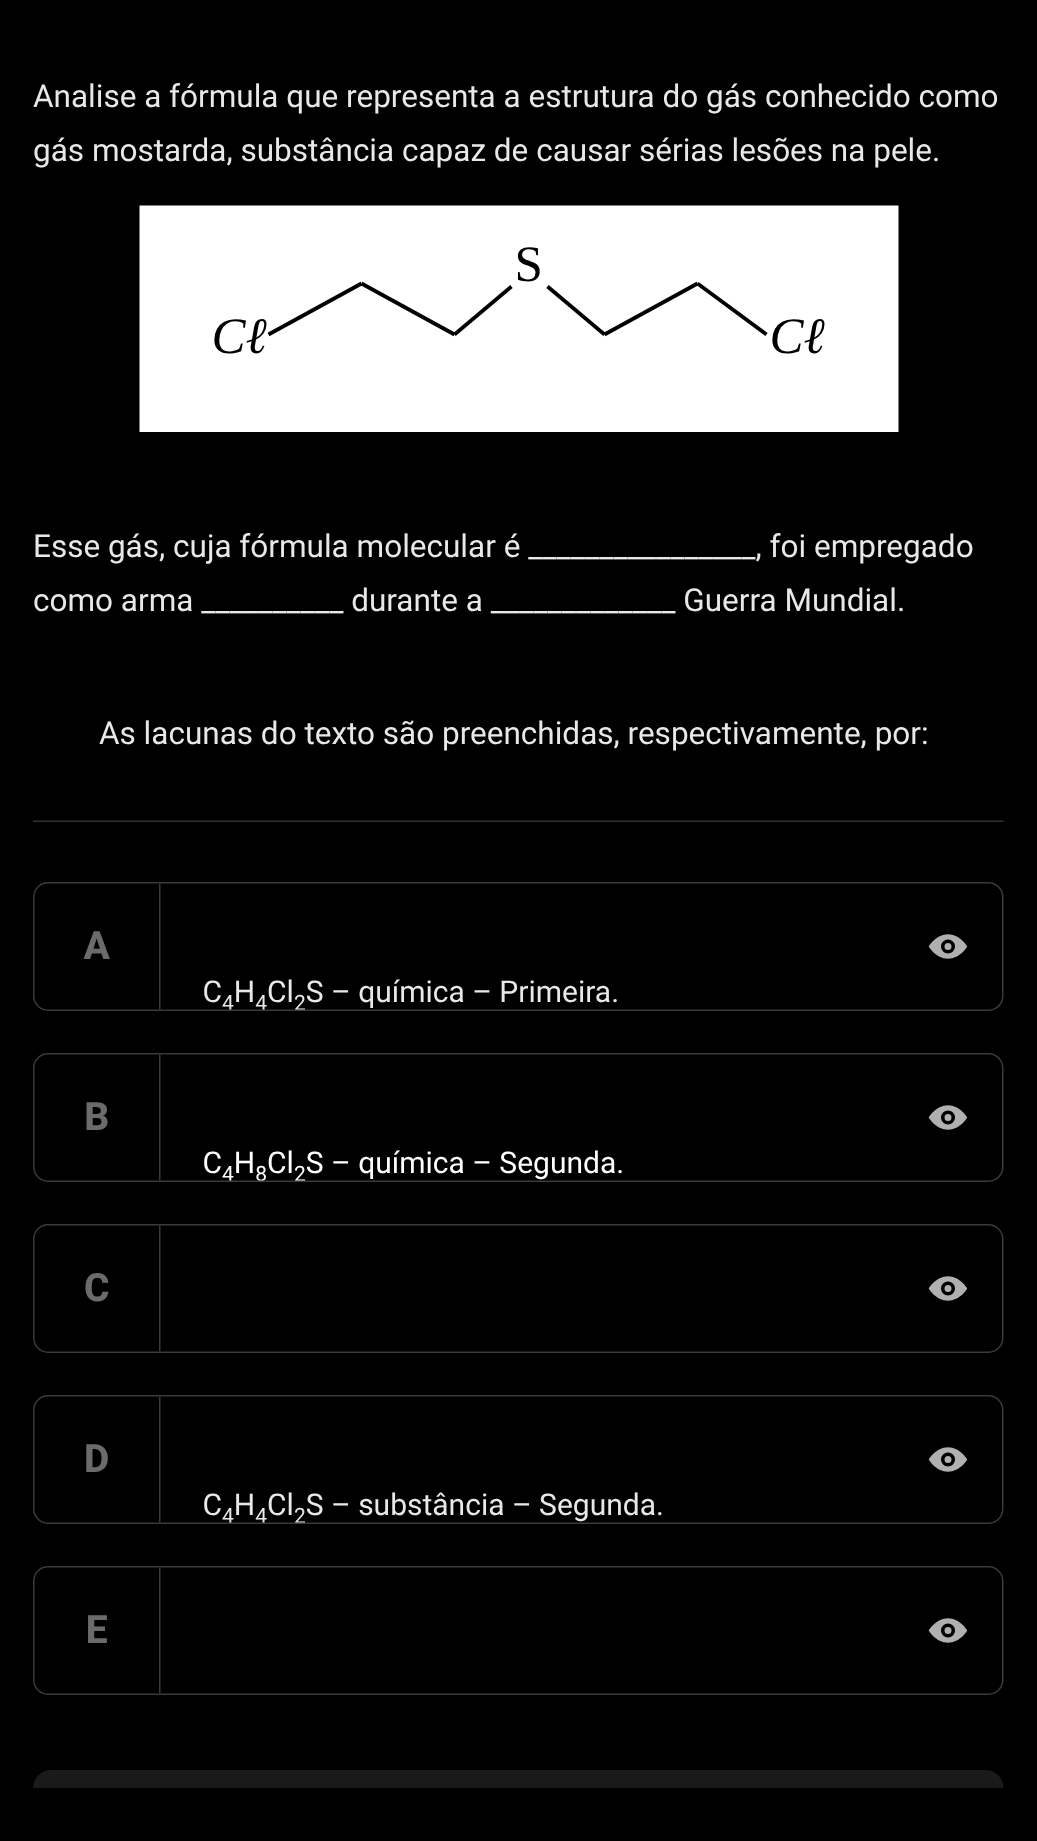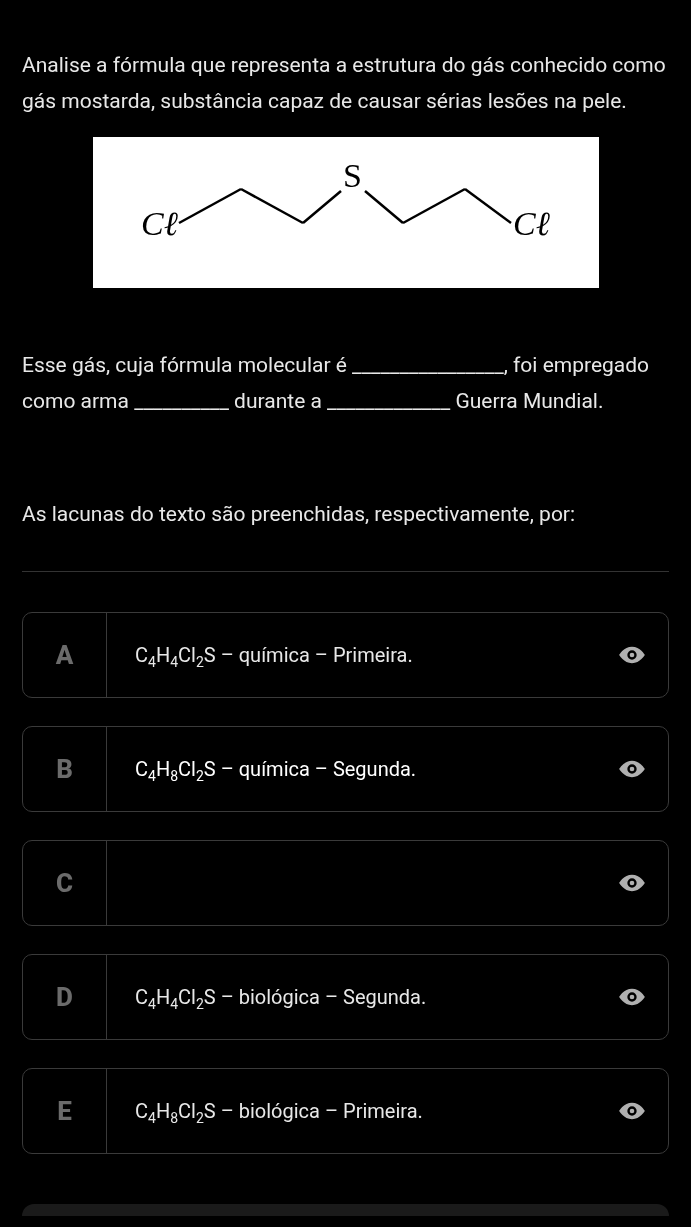--- a/index.html
+++ b/index.html
@@ -42,27 +42,28 @@
   .diagram .atom-s {
     font-family: "Times New Roman", Times, serif;
     font-size: 34px;
     fill: #000;
     font-weight: 500;
   }
   .fill-text {
     font-size: 21px;
     line-height: 1.7;
     color: #e8e8e8;
-    margin-bottom: 78px;
+    margin-bottom: 54px;
   }
   .prompt-text {
     font-size: 21px;
     line-height: 1.6;
     color: #e8e8e8;
     margin-bottom: 40px;
+    margin-left: 44px;
   }
   hr.divider {
     border: none;
     border-top: 1px solid #333;
     margin: 0 0 40px 0;
   }
   .options {
     display: flex;
     flex-direction: column;
     gap: 28px;
@@ -82,21 +83,21 @@
     align-items: center;
     justify-content: center;
     border-right: 1px solid #3a3a3a;
     color: #6b6b6b;
     font-size: 26px;
     font-weight: 800;
   }
   .option .answer-cell {
     flex: 1;
     display: flex;
-    align-items: center;
+    align-items: flex-end;
     padding: 0 70px 0 28px;
     font-size: 20px;
     color: #e8e8e8;
   }
   .option.highlight .answer-cell {
     font-weight: 400;
     color: #fff;
   }
   .option .eye {
     position: absolute;
@@ -185,34 +186,31 @@
       <span class="eye">
         <svg viewBox="0 0 24 24" fill="currentColor">
             <path d="M12 5c-7 0-11 7-11 7s4 7 11 7 11-7 11-7-4-7-11-7zm0 11a4 4 0 1 1 0-8 4 4 0 0 1 0 8zm0-6a2 2 0 1 0 0 4 2 2 0 0 0 0-4z"></path>
           </svg>
       </span>
     </div>
 
     <div class="option">
       <div class="letter-cell">D</div>
       <div class="answer-cell">
-        <span><span class="formula">C<sub>4</sub>H<sub>4</sub>Cl<sub>2</sub>S</span><span> – biológica – Segunda.</span></span>
+        <span><span class="formula">C<sub>4</sub>H<sub>4</sub>Cl<sub>2</sub>S</span><span> – substância – Segunda.</span></span>
       </div>
       <span class="eye">
         <svg viewBox="0 0 24 24" fill="currentColor">
             <path d="M12 5c-7 0-11 7-11 7s4 7 11 7 11-7 11-7-4-7-11-7zm0 11a4 4 0 1 1 0-8 4 4 0 0 1 0 8zm0-6a2 2 0 1 0 0 4 2 2 0 0 0 0-4z"></path>
           </svg>
       </span>
     </div>
 
     <div class="option">
       <div class="letter-cell">E</div>
-      <div class="answer-cell">
-        <span><span class="formula">C<sub>4</sub>H<sub>8</sub>Cl<sub>2</sub>S</span><span> – biológica – Primeira.</span></span>
-      </div>
       <span class="eye">
         <svg viewBox="0 0 24 24" fill="currentColor">
             <path d="M12 5c-7 0-11 7-11 7s4 7 11 7 11-7 11-7-4-7-11-7zm0 11a4 4 0 1 1 0-8 4 4 0 0 1 0 8zm0-6a2 2 0 1 0 0 4 2 2 0 0 0 0-4z"></path>
           </svg>
       </span>
     </div>
 
   </div>
 
   <div class="bottom-spacer"></div>

